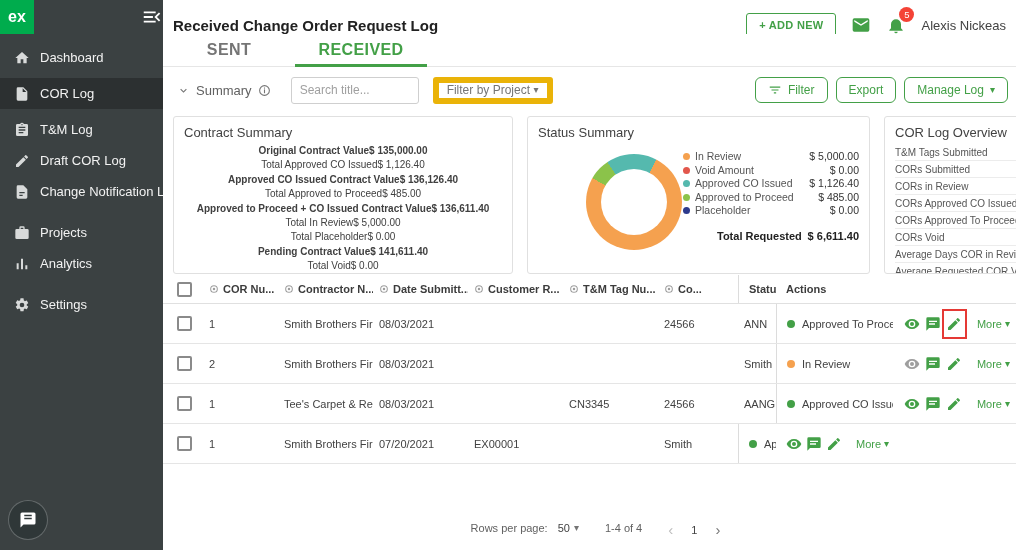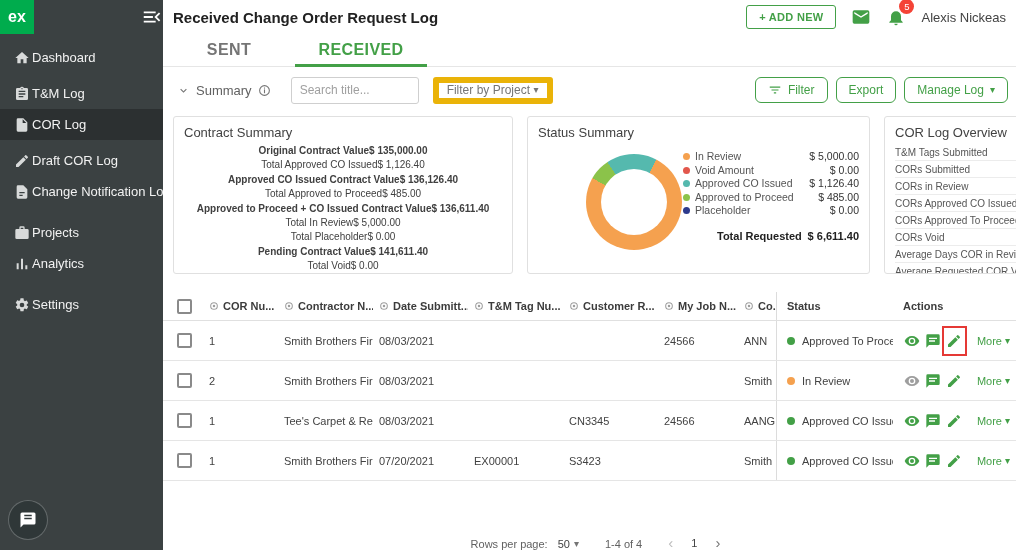--- a/index.html
+++ b/index.html
@@ -6,31 +6,31 @@
   html,body{width:1016px;height:550px;overflow:hidden;background:#fff;
     font-family:"Liberation Sans",sans-serif;}
   button{font-family:inherit}
 
   
   .sidebar{position:absolute;left:0;top:0;width:163px;height:550px;background:#3B4142;z-index:5}
   .side-top{display:flex;align-items:center;justify-content:space-between;height:34px;padding-right:0}
   .logo{width:34px;height:34px;display:flex;align-items:center;justify-content:center;color:#fff;font-weight:bold;font-size:16px}
   .menu-toggle{background:none;border:0;color:#fff;width:22px;height:22px;cursor:pointer;padding:0;display:flex}
   .nav{margin-top:8px}
-  .nav-item{display:flex;align-items:center;gap:2px;height:31px;padding-left:14px;font-size:13px;color:#F2F2F2;cursor:pointer;white-space:nowrap;overflow:hidden}
+  .nav-item{display:flex;align-items:center;gap:10px;height:31px;padding-left:14px;font-size:13px;color:#F2F2F2;cursor:pointer;white-space:nowrap;overflow:hidden}
   .nav-item .nicon{width:16px;height:16px;color:#D8DADA;flex:none;display:flex}
   .nav-item.active{background:rgba(0,0,0,.25)}
   .mb5{margin-bottom:5px}
   .nav-gap{height:10px}
   .chat-fab{position:absolute;left:8px;top:500px;width:40px;height:40px;border-radius:50%;background:#2F3738;border:1px solid rgba(255,255,255,.25);display:flex;align-items:center;justify-content:center;cursor:pointer;z-index:9}
 
   
   .main{position:absolute;left:163px;top:0;width:853px;height:550px}
 
-  .topbar{position:absolute;left:0;right:0;top:0;height:34px;display:flex;align-items:center;padding:0 10px;background:#fff}
+  .topbar{position:absolute;left:0;right:0;top:8px;height:34px;display:flex;align-items:center;padding:0 10px;background:#fff}
   .page-title{font-size:15px;font-weight:bold;color:#212121}
   .topbar-right{margin-left:auto;display:flex;align-items:center;gap:15px}
   .add-new{border:1px solid #43A047;color:#43A047;background:#fff;border-radius:3px;font-size:11px;font-weight:bold;padding:5px 12px;letter-spacing:.3px;cursor:pointer}
   .iconlink{background:none;border:0;padding:0;cursor:pointer;display:flex;color:#43A047}
   .iconlink svg{width:20px;height:20px}
   .bellwrap{position:relative;display:flex}
   .badge{position:absolute;top:-8px;right:-8px;min-width:15px;height:15px;border-radius:8px;color:#fff;font-size:9.5px;display:flex;align-items:center;justify-content:center;padding:0 3px}
   .user-name{font-size:13px;color:#424242}
 
   .tabsrow{position:absolute;left:0;right:0;top:34px;height:33px;border-bottom:1px solid #E6E6E6;display:flex;background:#fff}
@@ -64,41 +64,41 @@
   .donut::after{content:"";position:absolute;inset:15px;background:#fff;border-radius:50%}
   .legend{margin:6px 0 0 auto;width:176px}
   .lg-row{display:flex;align-items:center;font-size:10.5px;color:#555;line-height:13.5px}
   .lg-dot{width:7px;height:7px;border-radius:50%;margin-right:5px;flex:none}
   .lg-label{flex:1;white-space:nowrap;overflow:hidden}
   .lg-val{color:#333}
   .lg-total{display:flex;justify-content:space-between;font-weight:bold;font-size:11px;color:#222;margin-top:12px;padding-left:34px}
   .ov-item{font-size:10px;color:#555;padding:2.5px 0;border-bottom:1px solid #ECECEC;white-space:nowrap;overflow:hidden}
 
   
-  .tablewrap{position:absolute;left:0;right:0;top:292px;background:#fff}
+  .tablewrap{position:absolute;left:0;right:0;top:275px;background:#fff}
   .trow{display:grid;grid-template-columns:40px 75px 95px 95px 95px 95px 80px 38px 117px minmax(0,1fr);align-items:stretch}
   .thead{height:29px;border-bottom:1px solid #E0E0E0}
   .tbody-row{height:40px;border-bottom:1px solid #E5E5E5}
   .th,.td{display:flex;align-items:center;padding-left:6px;font-size:11px;color:#424242;white-space:nowrap;overflow:hidden}
   .th{font-weight:bold;color:#3C3C3C}
   .cell-check{padding-left:14px}
   .checkbox{width:15px;height:15px;border:2px solid #8A8A8A;border-radius:2px;cursor:pointer;flex:none;background:#fff}
   .cell-status{border-left:1px solid #DCDCDC;padding-left:10px;gap:7px}
   .cell-actions{padding-left:10px;gap:4px;overflow:visible}
   .colicon{width:10px;height:10px;color:#9E9E9E;margin-right:4px;flex:none}
   .dot{width:8px;height:8px;border-radius:50%;flex:none}
   .iconbtn{width:22px;height:22px;display:flex;align-items:center;justify-content:center;background:none;border:0;cursor:pointer;padding:0;position:relative}
   .iconbtn svg{width:16px;height:16px}
   .green{color:#43A047}
   .redbox{position:absolute;inset:-4px;border:2px solid #E53935;pointer-events:none}
   .morebtn{background:none;border:0;color:#43A047;font-size:11px;display:flex;align-items:center;gap:3px;cursor:pointer;margin-left:4px}
   .morebtn .caret{color:#43A047}
 
   
-  .pagefoot{position:absolute;left:12px;right:0;top:522px;height:28px;display:flex;align-items:flex-end;justify-content:center;gap:26px;font-size:11px;color:#616161}
+  .pagefoot{position:absolute;left:12px;right:0;top:522px;height:28px;display:flex;align-items:flex-start;justify-content:center;gap:26px;font-size:11px;color:#616161}
   .rpp{display:flex;align-items:center;gap:10px}
   .rpp-val{display:flex;align-items:center;gap:4px;cursor:pointer;color:#424242}
   .pager{display:flex;align-items:center;gap:18px}
   .pg-prev{color:#BDBDBD;font-size:15px;line-height:1;cursor:default}
   .pg-next{color:#757575;font-size:15px;line-height:1;cursor:pointer}
   .pg-num{color:#424242}
 </style>
 </head>
 <body>
 
@@ -115,35 +115,35 @@
   </div>
   <div class="nav">
     <div class="nav-item mb5">
       <span class="nicon">
           <svg viewBox="0 0 24 24">
             <path fill="currentColor" d="M10 20v-6h4v6h5v-8h3L12 3 2 12h3v8z"></path>
           </svg>
         </span>
       <span>Dashboard</span>
     </div>
+    <div class="nav-item active mb5">
+      <span class="nicon">
+          <svg viewBox="0 0 24 24">
+            <path fill="currentColor" d="M14 2H6a2 2 0 0 0-2 2v16a2 2 0 0 0 2 2h12a2 2 0 0 0 2-2V8l-6-6zm-1 7V3.5L18.5 9H13z"></path>
+          </svg>
+        </span>
+      <span>COR Log</span>
+    </div>
     <div class="nav-item">
       <span class="nicon">
           <svg viewBox="0 0 24 24">
             <path fill="currentColor" d="M19 3h-4.18A3 3 0 0 0 12 1a3 3 0 0 0-2.82 2H5a2 2 0 0 0-2 2v14a2 2 0 0 0 2 2h14a2 2 0 0 0 2-2V5a2 2 0 0 0-2-2zm-7 0a1 1 0 1 1 0 2 1 1 0 0 1 0-2zM7 7h10v2H7zm0 4h10v2H7zm0 4h7v2H7z"></path>
           </svg>
         </span>
       <span>T&amp;M Log</span>
-    </div>
-    <div class="nav-item active mb5">
-      <span class="nicon">
-          <svg viewBox="0 0 24 24">
-            <path fill="currentColor" d="M14 2H6a2 2 0 0 0-2 2v16a2 2 0 0 0 2 2h12a2 2 0 0 0 2-2V8l-6-6zm-1 7V3.5L18.5 9H13z"></path>
-          </svg>
-        </span>
-      <span>COR Log</span>
     </div>
     <div class="nav-item">
       <span class="nicon">
           <svg viewBox="0 0 24 24">
             <path fill="currentColor" d="M3 17.25V21h3.75L17.8 9.94l-3.75-3.75L3 17.25zM20.7 7.04a1 1 0 0 0 0-1.41l-2.34-2.34a1 1 0 0 0-1.41 0l-1.83 1.83 3.75 3.75 1.83-1.83z"></path>
           </svg>
         </span>
       <span>Draft COR Log</span>
     </div>
     <div class="nav-item">
@@ -379,35 +379,28 @@
             <circle cx="12" cy="12" r="8" fill="none" stroke="currentColor" stroke-width="2.5"></circle>
             <circle cx="12" cy="12" r="3" fill="currentColor"></circle>
           </svg>
           <span>Date Submitt...</span>
         </div>
       <div class="th">
           <svg class="colicon" viewBox="0 0 24 24">
             <circle cx="12" cy="12" r="8" fill="none" stroke="currentColor" stroke-width="2.5"></circle>
             <circle cx="12" cy="12" r="3" fill="currentColor"></circle>
           </svg>
-          <span>T&amp;M Tag Nu...</span>
+          <span>Customer R...</span>
         </div>
       <div class="th">
           <svg class="colicon" viewBox="0 0 24 24">
             <circle cx="12" cy="12" r="8" fill="none" stroke="currentColor" stroke-width="2.5"></circle>
             <circle cx="12" cy="12" r="3" fill="currentColor"></circle>
           </svg>
-          <span>Customer R...</span>
-        </div>
-      <div class="th">
-          <svg class="colicon" viewBox="0 0 24 24">
-            <circle cx="12" cy="12" r="8" fill="none" stroke="currentColor" stroke-width="2.5"></circle>
-            <circle cx="12" cy="12" r="3" fill="currentColor"></circle>
-          </svg>
-          <span>My Job N...</span>
+          <span>T&amp;M Tag Nu...</span>
         </div>
       <div class="th">
           <svg class="colicon" viewBox="0 0 24 24">
             <circle cx="12" cy="12" r="8" fill="none" stroke="currentColor" stroke-width="2.5"></circle>
             <circle cx="12" cy="12" r="3" fill="currentColor"></circle>
           </svg>
           <span>Co...</span>
         </div>
       <div class="th cell-status">
           <span>Status</span>
@@ -536,21 +529,20 @@
     </div>
 
     <div class="trow tbody-row">
       <div class="td cell-check">
           <span class="checkbox"></span>
         </div>
       <div class="td">1</div>
       <div class="td">Smith Brothers Fire ...</div>
       <div class="td">07/20/2021</div>
       <div class="td">EX00001</div>
-      <div class="td">S3423</div>
       <div class="td"></div>
       <div class="td">Smith</div>
       <div class="td cell-status">
           <span class="dot" style="background: rgb(67, 160, 71);"></span>
           <span>Approved CO Issued</span>
         </div>
       <div class="td cell-actions">
         <button class="iconbtn" style="color: rgb(67, 160, 71);">
             <svg viewBox="0 0 24 24">
               <path fill="currentColor" d="M12 4.5C7 4.5 2.7 7.6 1 12c1.7 4.4 6 7.5 11 7.5s9.3-3.1 11-7.5c-1.7-4.4-6-7.5-11-7.5zm0 12.5a5 5 0 1 1 0-10 5 5 0 0 1 0 10zm0-8a3 3 0 1 0 0 6 3 3 0 0 0 0-6z"></path>

